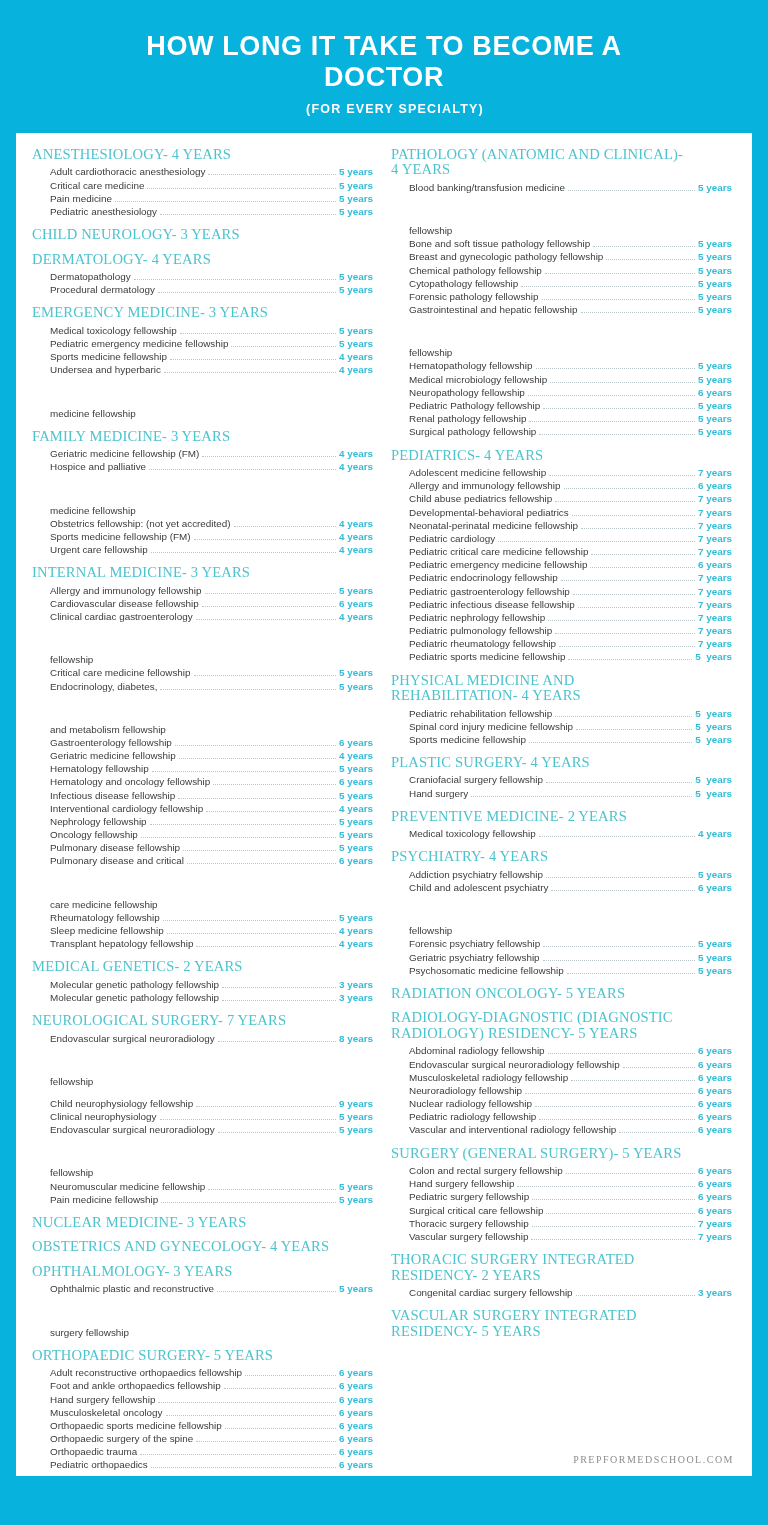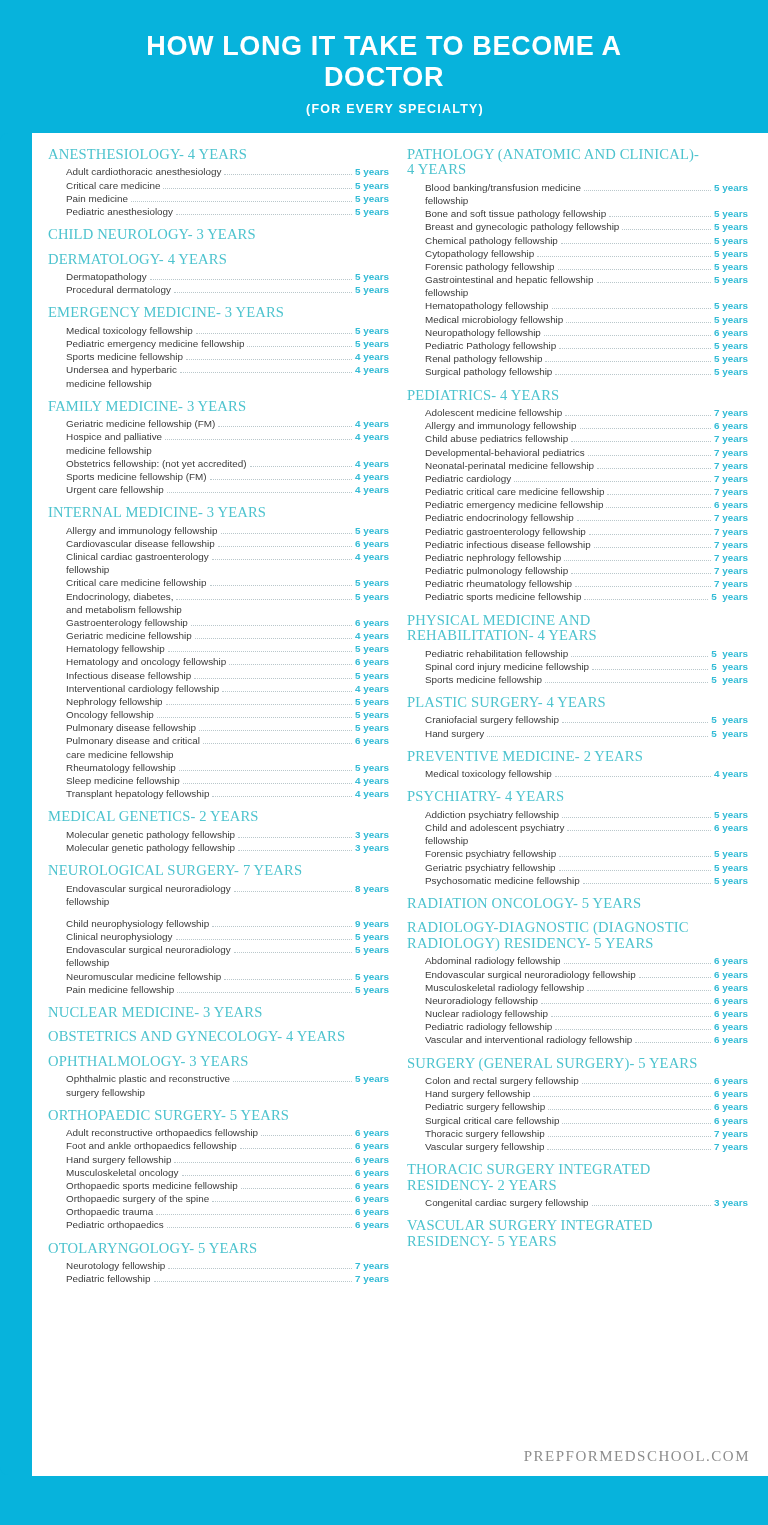--- a/index.html
+++ b/index.html
@@ -42,21 +42,21 @@
     text-align: center;
     margin-top: 9px;
     text-transform: uppercase;
     margin-left: 22px;
   }
 
   
   .panel-wrap {
     width: 768px;
     height: 1342px;
-    padding: 0 16px 50px 32px;
+    padding: 0 16px 50px 16px;
     background: #07b3dc;
     border-radius: 8px;
   }
   .panel {
     width: 736px;
     height: 1343px;
     background: #ffffff;
     position: relative;
     padding: 14px 16px 0 16px;
     display: flex;
@@ -110,30 +110,31 @@
     font-weight: bold;
     white-space: pre;
     flex: 0 0 auto;
     text-align: right;
   }
   .row-cont {
     color: #3b3b3b;
     font-size: 9.9px;
     line-height: 1.33;
     white-space: nowrap;
+    margin-top: 30px;
   }
 
   
   .footer-credit {
     position: absolute;
     right: 18px;
     bottom: 11px;
     color: #8d8d8d;
     font-family: "Liberation Serif", serif;
-    font-size: 15px;
+    font-size: 10px;
     letter-spacing: 1.5px;
   }
 </style>
 </head>
 <body>
 
 <div class="banner">
   <div class="banner-title">HOW LONG IT TAKE TO BECOME A DOCTOR</div>
   <div class="banner-sub">(FOR EVERY SPECIALTY)</div>
 </div>

